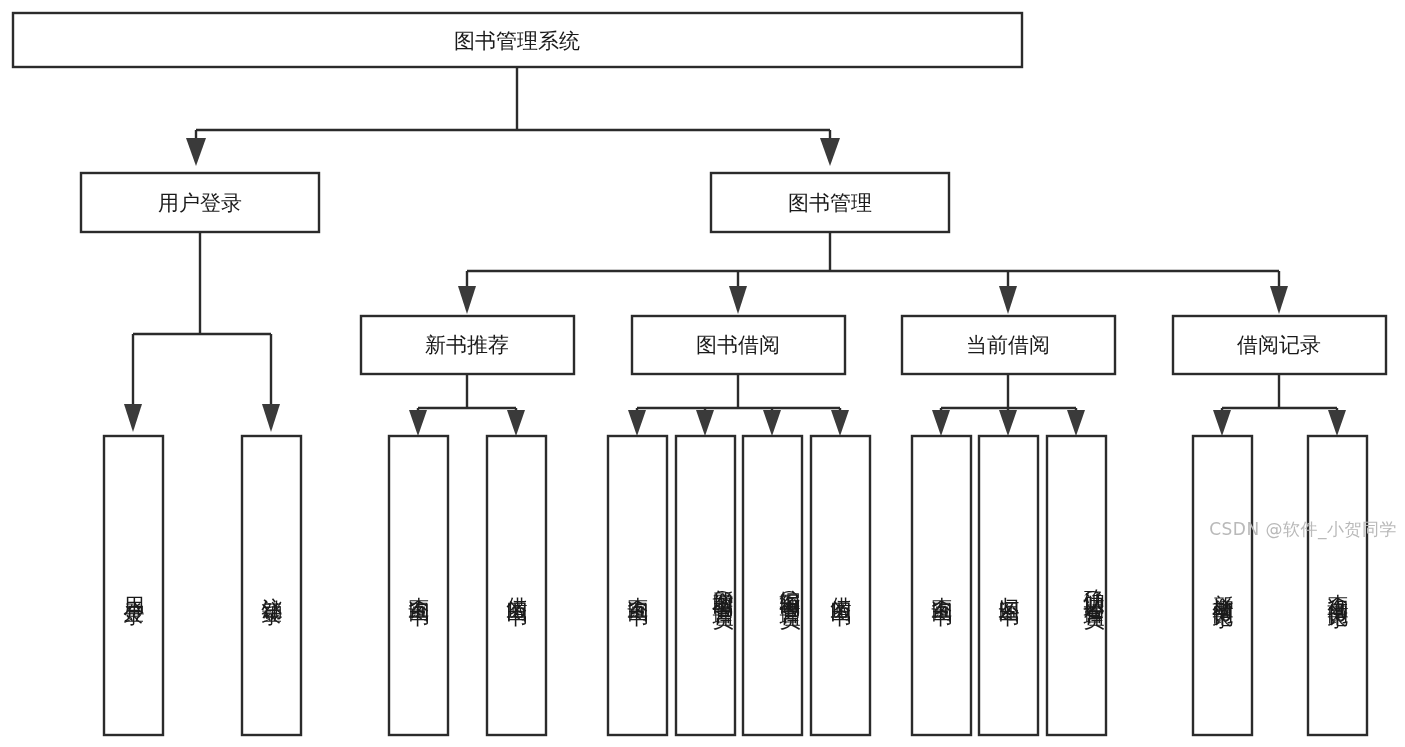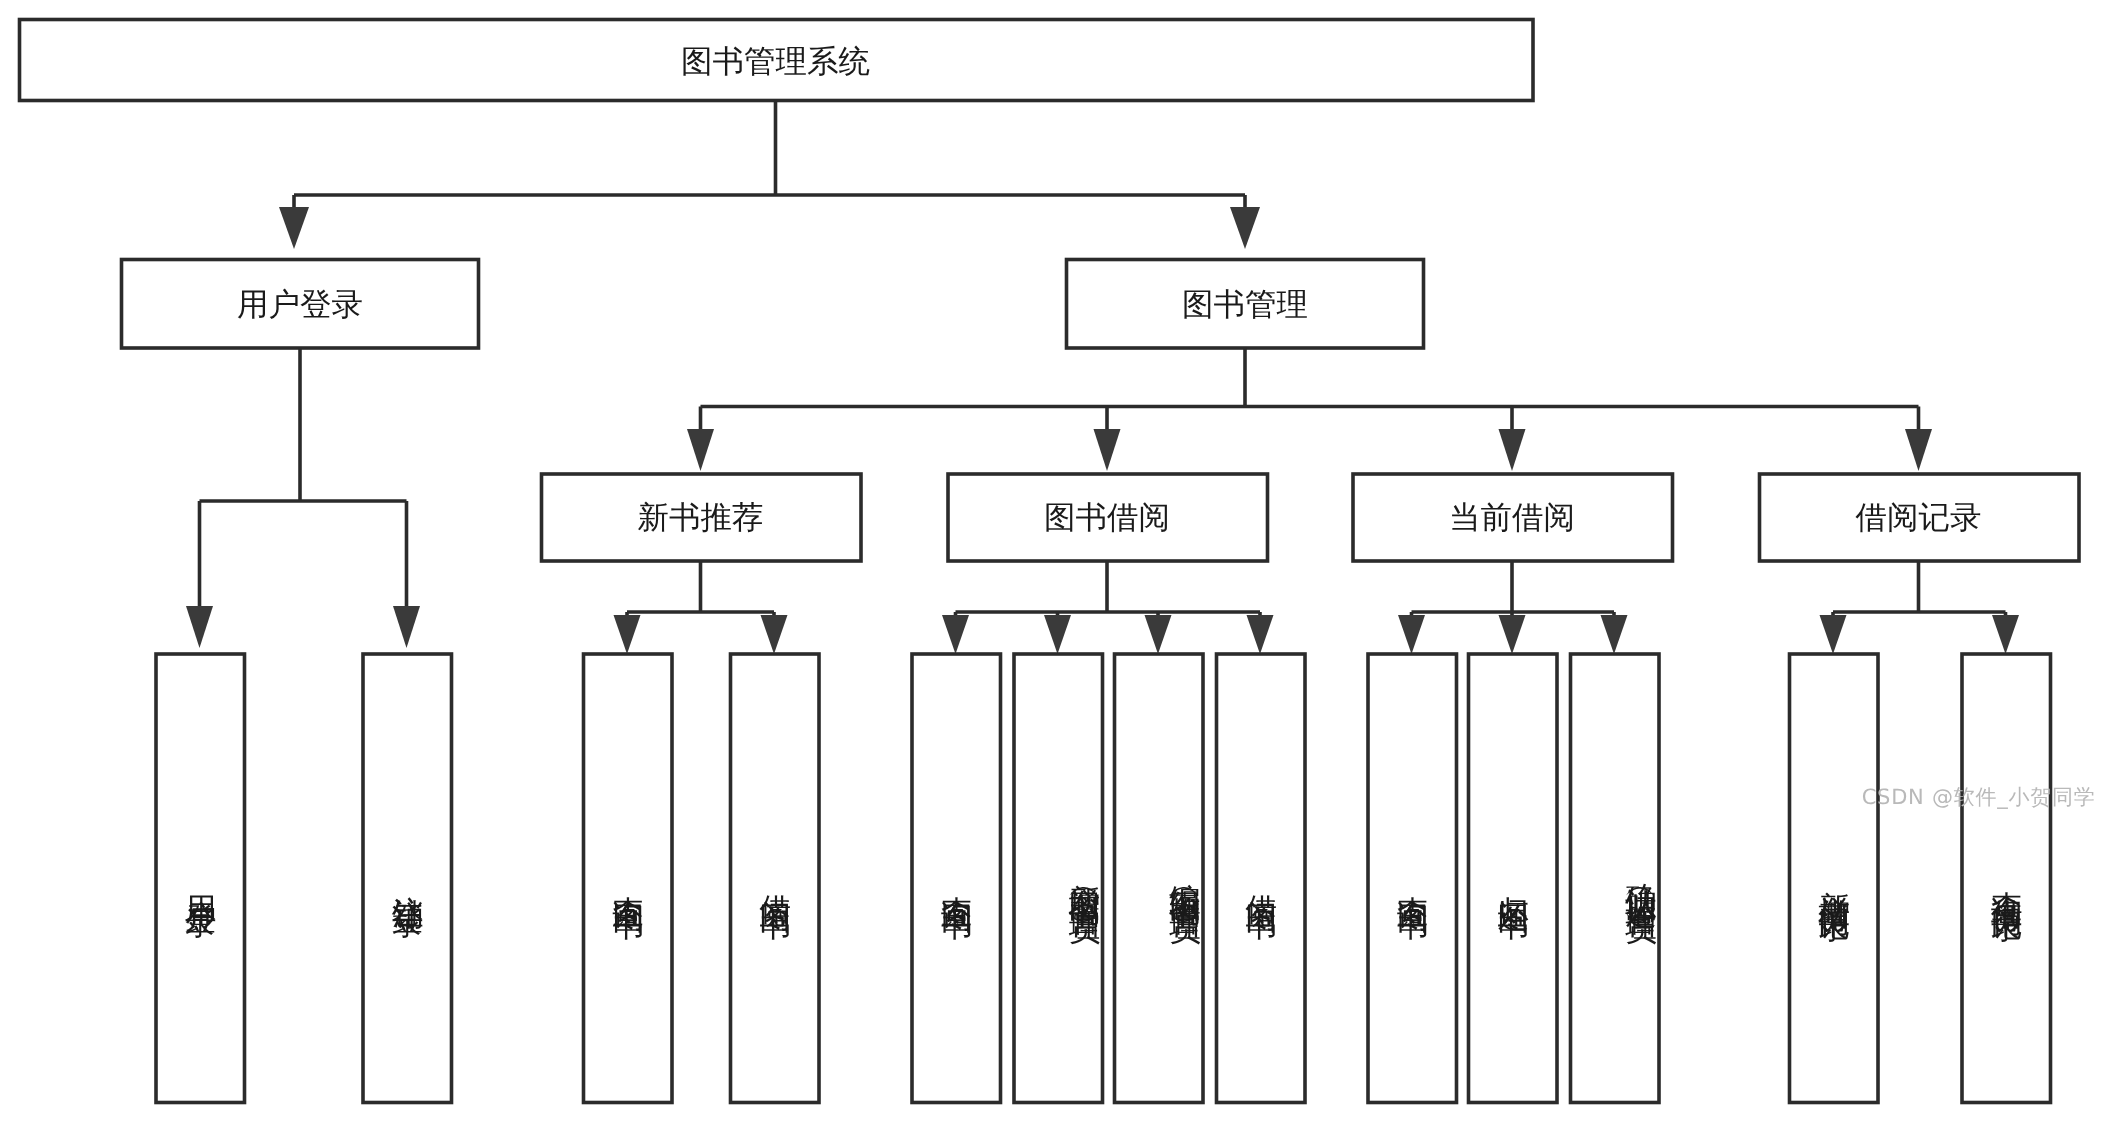--- a/index.html
+++ b/index.html
@@ -61,21 +61,21 @@
     white-space: nowrap;
     text-align: center;
     pointer-events: none;
     -webkit-font-feature-settings: normal;
   }
   .watermark {
     position: absolute;
     right: 8px;
     bottom: 4px;
     font-family: "DejaVu Sans", "Liberation Sans", sans-serif;
-    font-size: 14px;
+    font-size: 17px;
     color: #b9b9b9;
     white-space: nowrap;
     letter-spacing: 0.5px;
   }
 </style>
 </head>
 <body>
 
 <div id="diagram-root">
 

